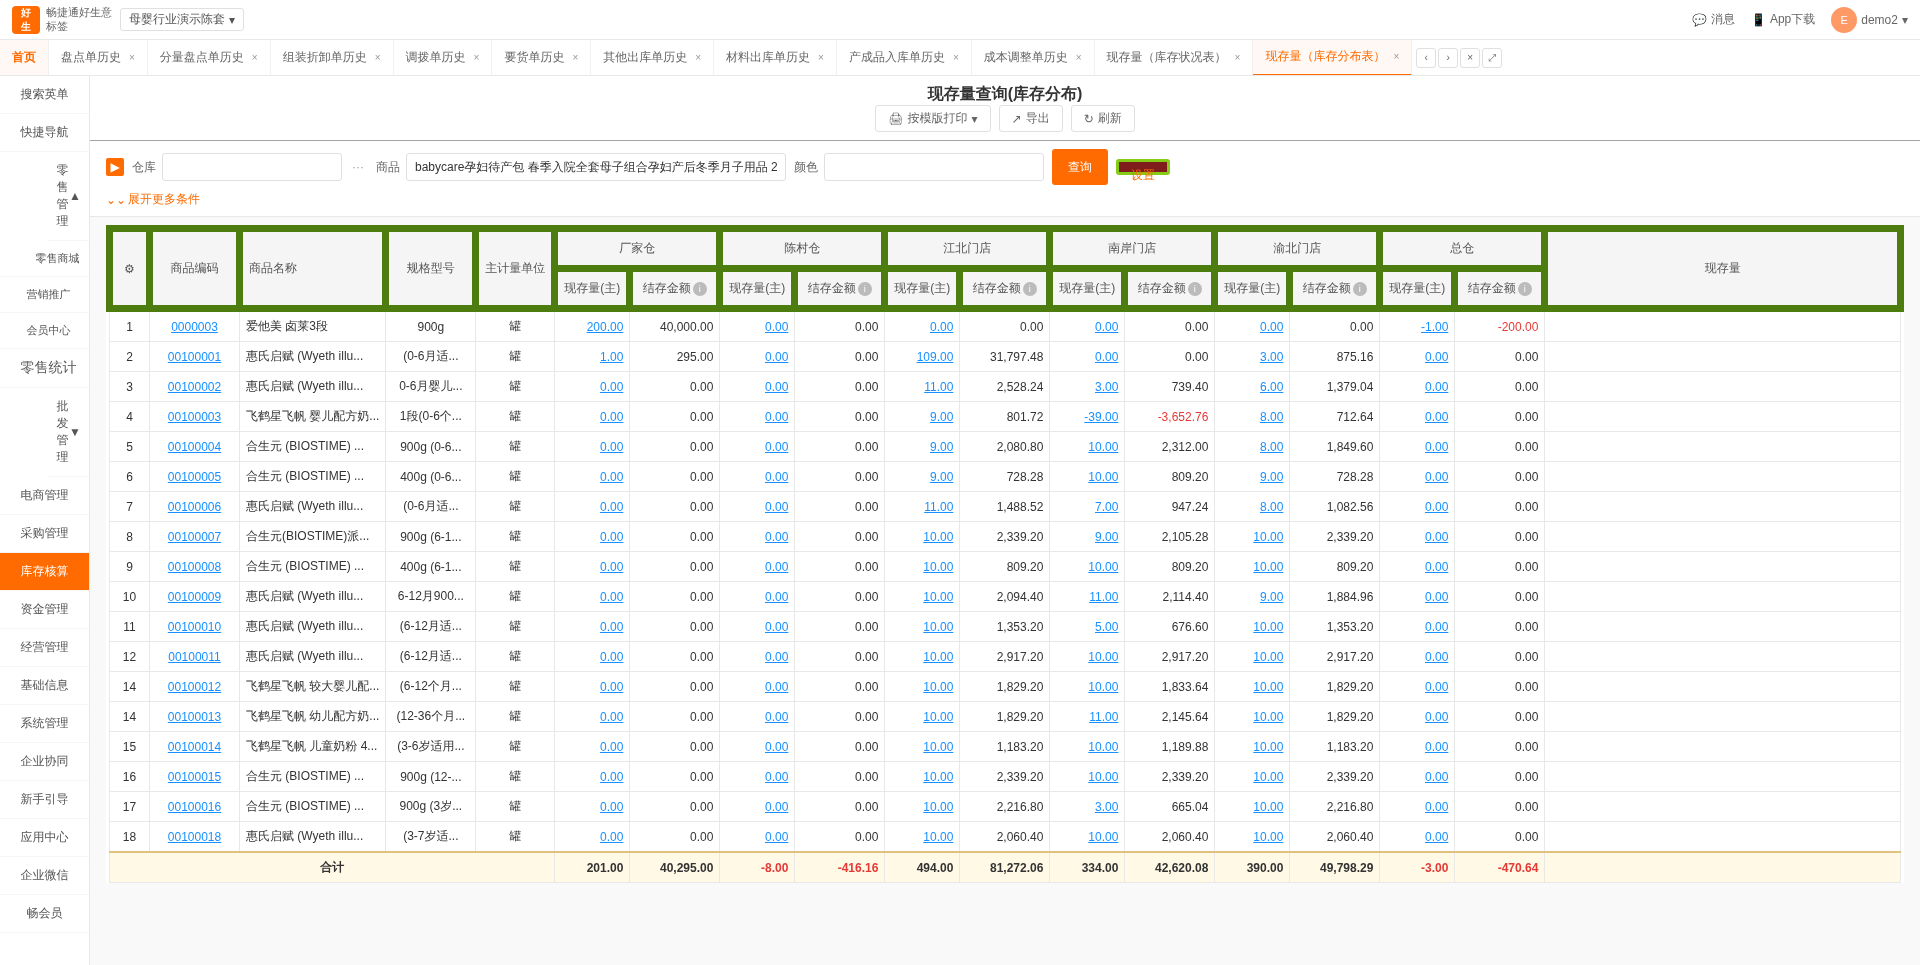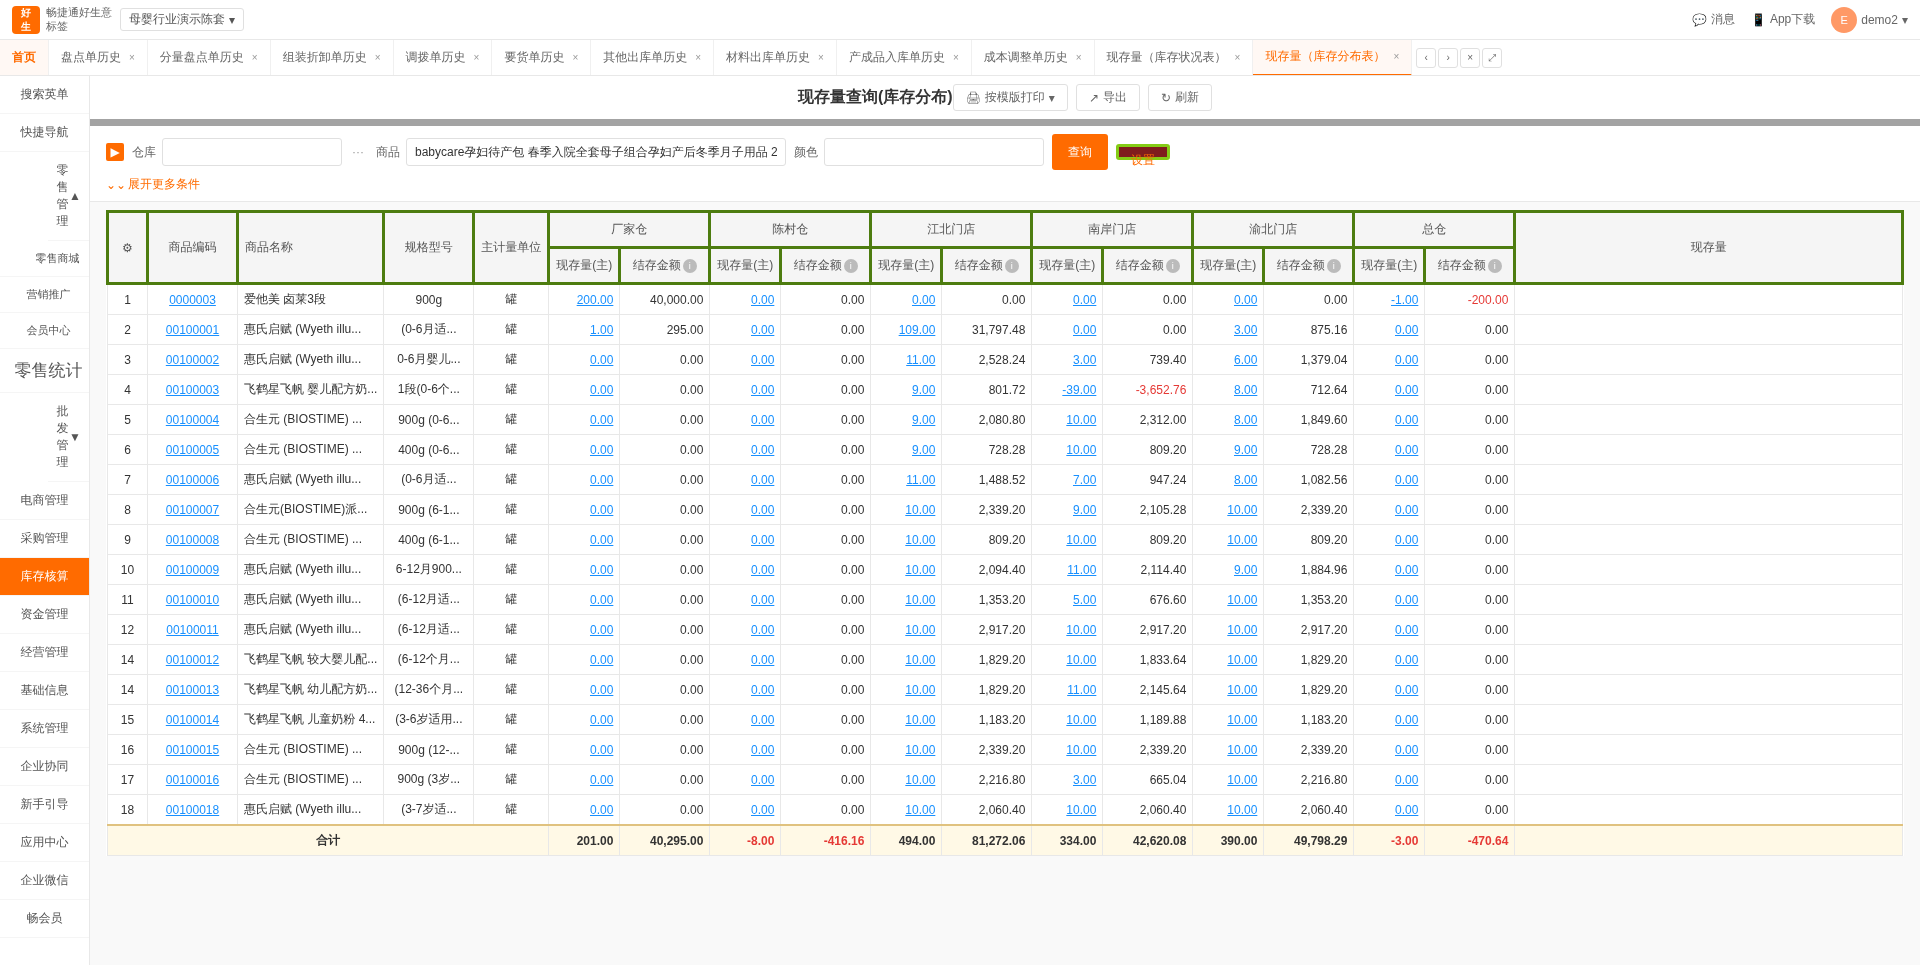--- a/index.html
+++ b/index.html
@@ -30,42 +30,42 @@
     
     .sidebar { width: 90px; background: #fff; border-right: 1px solid #e8e8e8; display: flex; flex-direction: column; overflow-y: auto; flex-shrink: 0; }
     .sidebar-item { padding: 10px 6px; text-align: center; cursor: pointer; color: #555; font-size: 12px; border-bottom: 1px solid #f5f5f5; }
     .sidebar-item.active { background: #ff6b00; color: #fff; }
     .sidebar-item.has-sub { display: flex; justify-content: space-between; align-items: center; padding: 10px 8px; margin-left: 48px; }
 
     
     .content { flex: 1; display: flex; flex-direction: column; overflow: hidden; }
     
     
-    .page-header { padding: 8px 16px; background: #fff; border-bottom: 7px solid #a3a3a3; display: flex; align-items: center; justify-content: center; }
+    .page-header { padding: 8px 16px; background: #fff; border-bottom: 1px solid #a3a3a3; display: flex; align-items: center; justify-content: flex-end; flex-direction: column; }
     .page-title { font-size: 16px; font-weight: bold; color: #333; }
     .page-actions { display: flex; align-items: center; gap: 8px; }
     .btn-action { padding: 4px 12px; border: 1px solid #e0e0e0; border-radius: 3px; background: #fff; cursor: pointer; font-size: 12px; color: #666; display: flex; align-items: center; gap: 4px; }
 
     
     .filter-area { padding: 8px 16px; background: #fff; border-bottom: 1px solid #e8e8e8; }
     .filter-row { display: flex; align-items: center; gap: 8px; flex-wrap: wrap; }
     .filter-item { display: flex; align-items: center; gap: 6px; }
     .filter-label { color: #666; white-space: nowrap; font-size: 12px; }
     .filter-input { border: 1px solid #e0e0e0; border-radius: 3px; padding: 4px 8px; font-size: 12px; color: #333; background: #fff; height: 28px; }
     .filter-input-long { width: 360px; }
     .filter-input-medium { width: 180px; }
     .filter-dots { color: #999; padding: 0 4px; }
     .expand-btn { color: #ff6b00; cursor: pointer; font-size: 12px; display: flex; align-items: center; gap: 2px; }
     .btn-query { background: #ff6b00; color: #fff; border: none; border-radius: 3px; padding: 5px 16px; cursor: pointer; font-size: 12px; height: 36px; }
     .btn-setting { background: #7f1d1d; color: #ff6b00; border: 3px solid #84cc16; border-radius: 3px; padding: 5px 12px; cursor: pointer; font-size: 12px; height: 15px; }
 
     
     .table-area { flex: 1; overflow: auto; background: #f9f9f9; padding: 0 16px 8px; }
     .data-table { width: 100%; border-collapse: collapse; background: #fff; font-size: 12px; margin-top: 8px; }
-    .data-table th { background: #f5f5f5; padding: 8px 6px; text-align: center; border: 3px solid #4d7c0f; font-weight: normal; color: #555; white-space: nowrap; position: sticky; top: 0; z-index: 2; }
+    .data-table th { background: #f5f5f5; padding: 8px 6px; text-align: center; border: 7px solid #4d7c0f; font-weight: normal; color: #555; white-space: nowrap; position: sticky; top: 0; z-index: 2; }
     .data-table td { padding: 6px 6px; text-align: center; border: 1px solid #e8e8e8; color: #333; white-space: nowrap; }
     .data-table td.num { text-align: right; }
     .data-table td.red { color: #e53935; }
     .data-table td.link { color: #1890ff; text-decoration: underline; cursor: pointer; }
     .data-table tr.total-row td { background: #fff9e6; font-weight: bold; border-top: 2px solid #e0c27f; }
     .data-table tr.total-row td.red { color: #e53935; font-weight: bold; }
     .settings-icon { width: 16px; height: 16px; display: inline-flex; align-items: center; justify-content: center; cursor: pointer; }
     .info-icon { display: inline-flex; align-items: center; justify-content: center; width: 14px; height: 14px; border-radius: 50%; background: #bbb; color: #fff; font-size: 9px; margin-left: 2px; cursor: pointer; }
     .col-num { width: 40px; }
     .col-code { width: 90px; }
@@ -143,21 +143,21 @@
   <div class="sidebar">
     <div class="sidebar-item">搜索英单</div>
     <div class="sidebar-item">快捷导航</div>
     <div class="sidebar-item has-sub">
       <span>零售管理</span>
       <span>▲</span>
     </div>
     <div class="sidebar-item" style="padding-left:32px;font-size:11px;">零售商城</div>
     <div class="sidebar-item" style="padding-left:14px;font-size:11px;">营销推广</div>
     <div class="sidebar-item" style="padding-left:14px;font-size:11px;">会员中心</div>
-    <div class="sidebar-item" style="padding-left:14px;font-size:17px;">零售统计</div>
+    <div class="sidebar-item" style="padding-left:14px;font-size:14px;">零售统计</div>
     <div class="sidebar-item has-sub">
       <span>批发管理</span>
       <span>▼</span>
     </div>
     <div class="sidebar-item">电商管理</div>
     <div class="sidebar-item">采购管理</div>
     <div class="sidebar-item active">库存核算</div>
     <div class="sidebar-item">资金管理</div>
     <div class="sidebar-item">经营管理</div>
     <div class="sidebar-item">基础信息</div>

